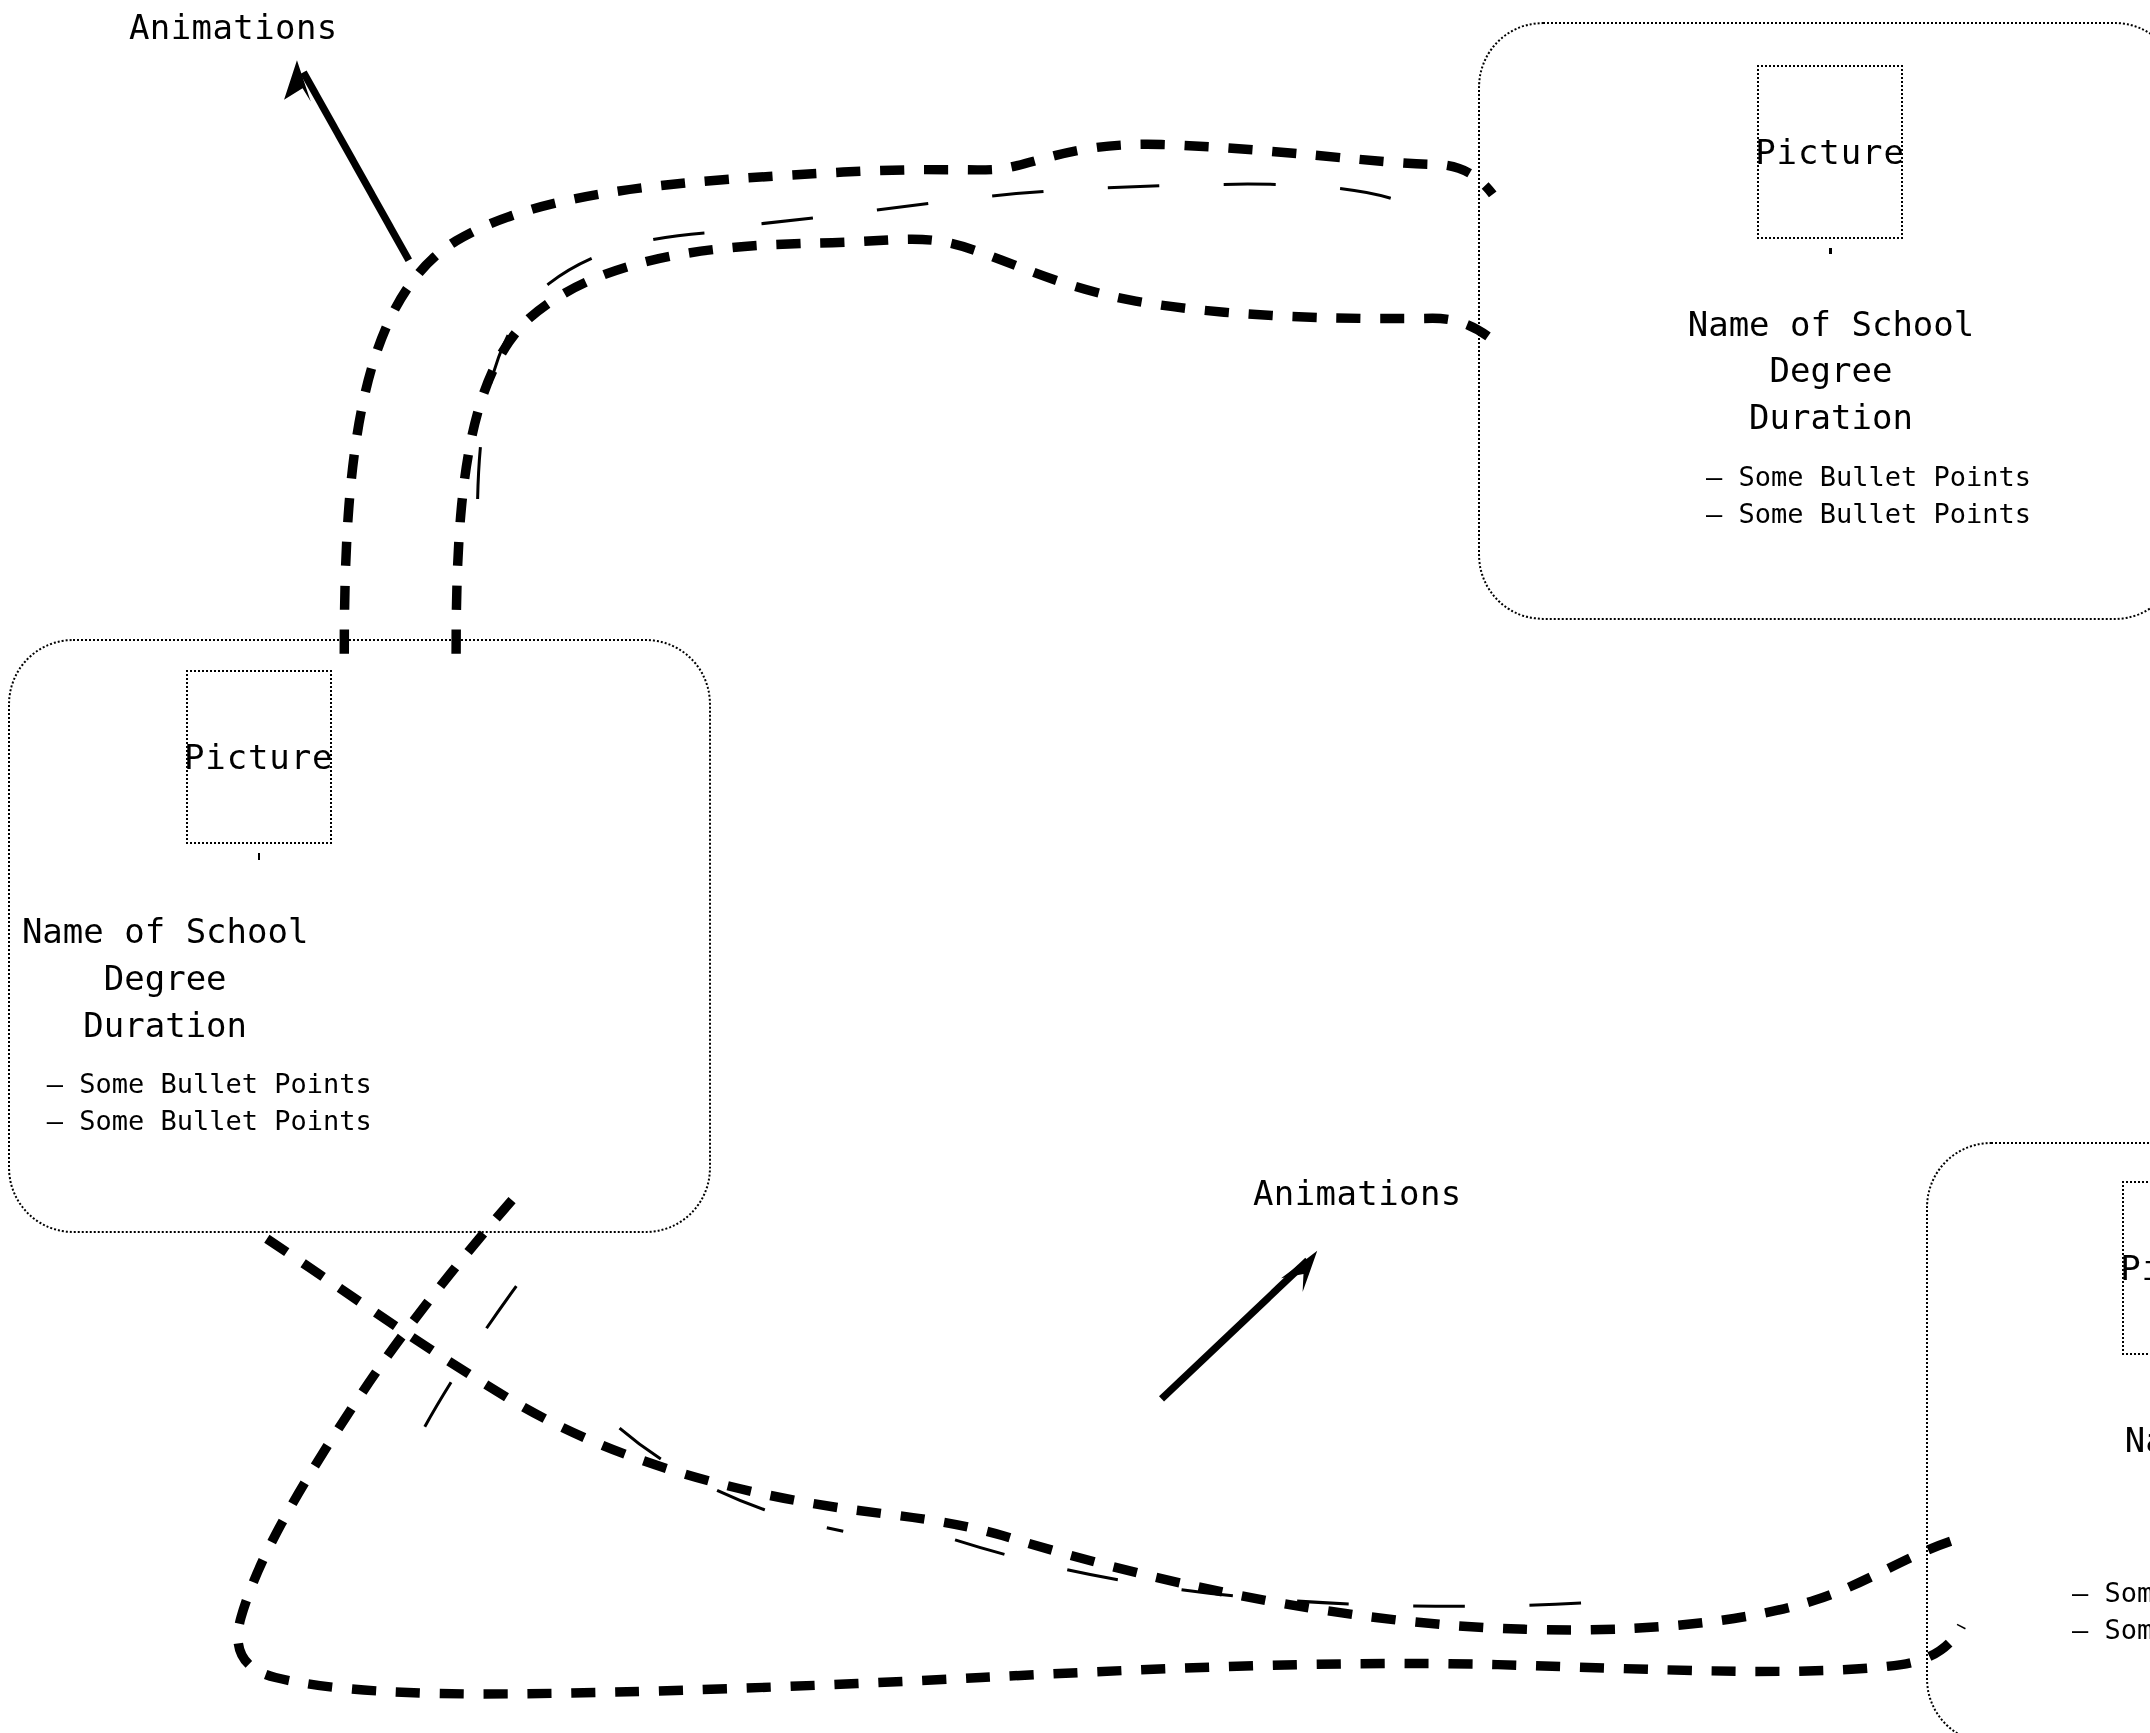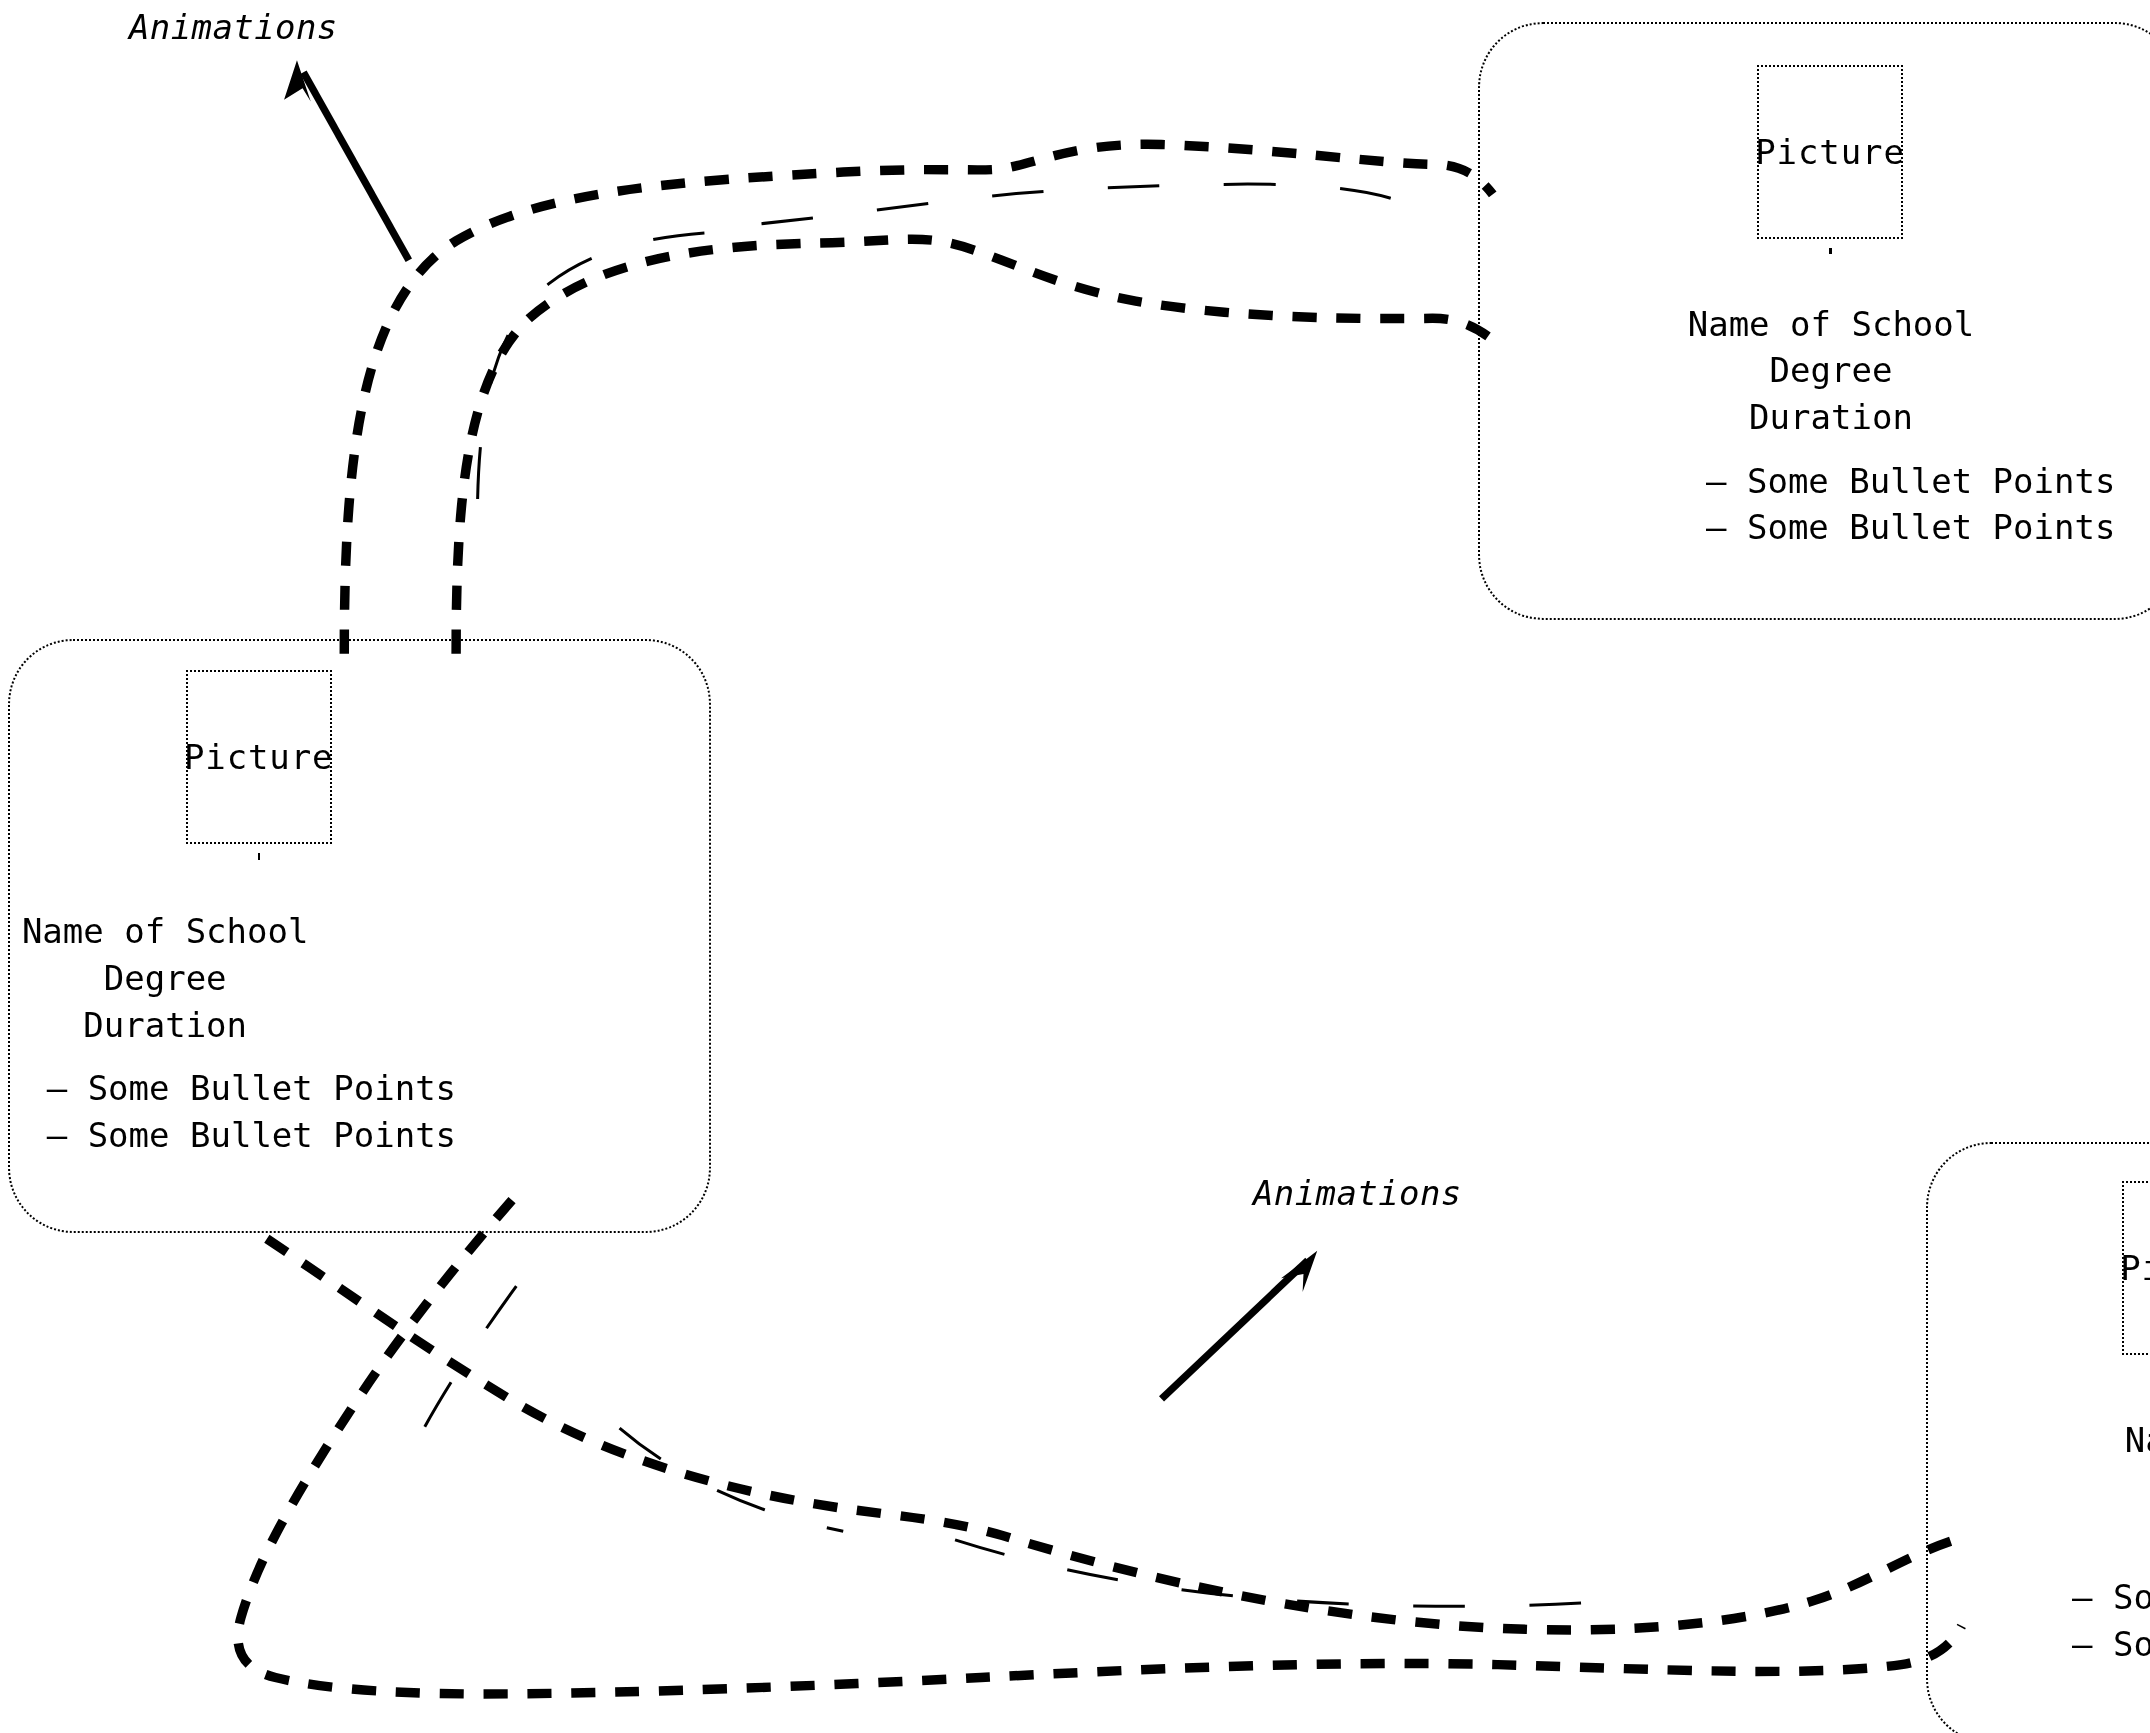--- a/index.html
+++ b/index.html
@@ -40,33 +40,32 @@
   .headblock{
     position:absolute;
     text-align:center;
     font-size:34px;
     line-height:1.38;
     white-space:nowrap;
   }
   .bullets{
     position:absolute;
     text-align:right;
-    font-size:34px;
+    font-size:27px;
     line-height:1.38;
     white-space:nowrap;
   }
 
   
   .anno{
     position:absolute;
     font-size:34px;
     white-space:nowrap;
     line-height:1;
     letter-spacing:0.4px;
-    font-style:italic;
   }
 
   
   #overlay{position:absolute;left:0;top:0;width:2702px;height:1733px;pointer-events:none;}
   .road-edge{fill:none;stroke:#000;stroke-width:22;stroke-dasharray:56 46;stroke-linecap:butt;}
   .lane{fill:none;stroke:#000;stroke-width:7;stroke-dasharray:120 150;stroke-linecap:butt;}
   .arrow-line{fill:none;stroke:#000;stroke-width:17;stroke-linecap:butt;}
   .arrow-head{fill:#000;stroke:none;}
 </style>
 </head>

